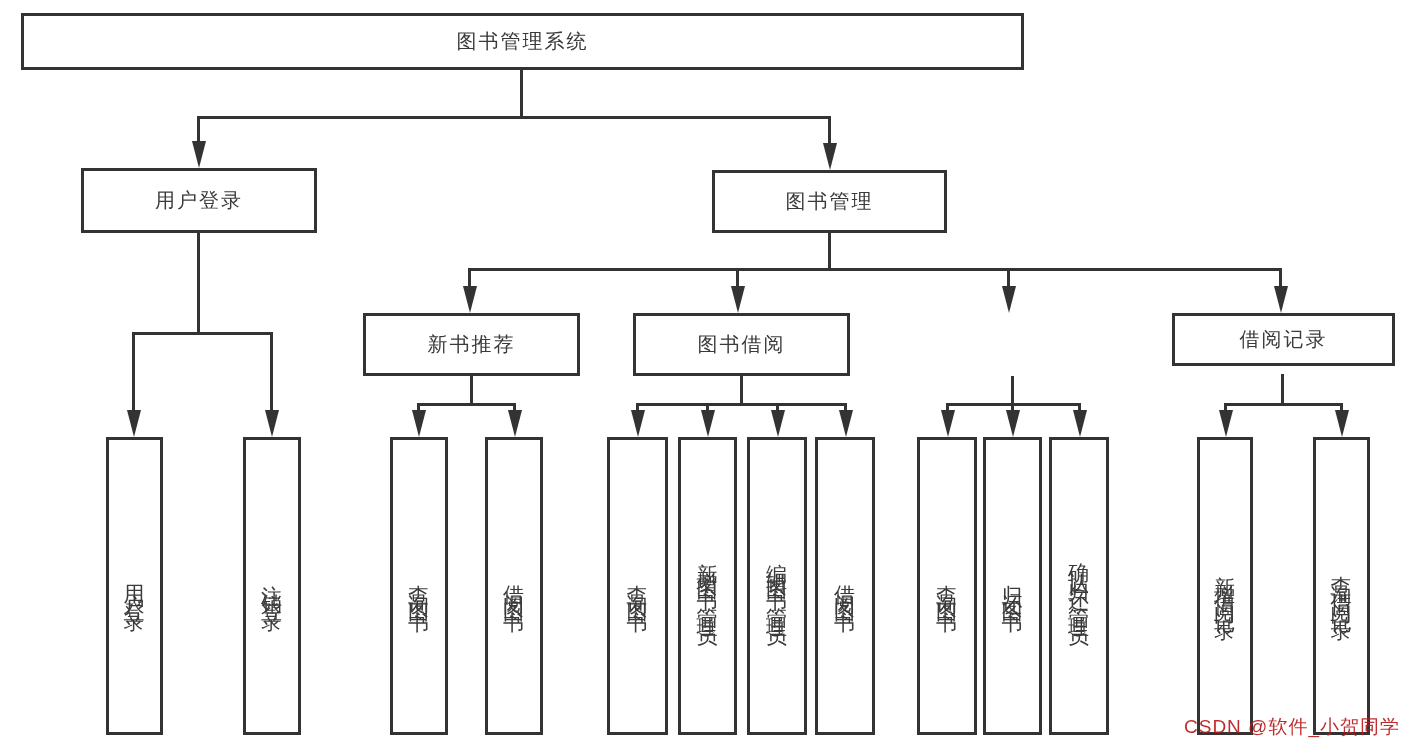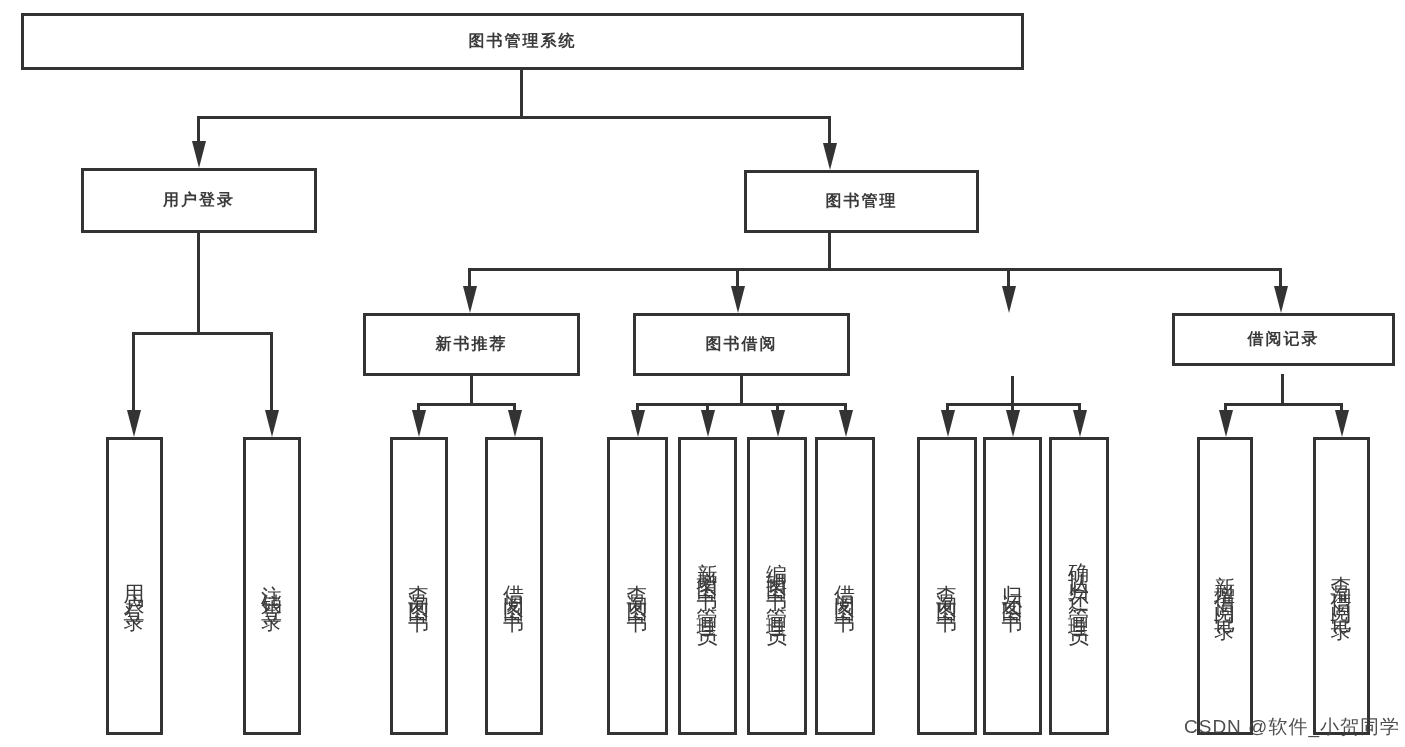--- a/index.html
+++ b/index.html
@@ -14,24 +14,23 @@
     position:absolute;
     box-sizing:border-box;
     border:3px solid #333333;
     background:#ffffff;
     display:flex;
     align-items:center;
     justify-content:center;
     color:#3a3a3a;
   }
   .hlabel{
-    font-size:16px;
+    font-size:20px;
     letter-spacing:2px;
     white-space:nowrap;
-    font-weight:bold;
   }
   .vlabel{
     writing-mode:vertical-rl;
     text-orientation:mixed;
     font-size:21px;
     letter-spacing:9px;
     line-height:1;
     white-space:nowrap;
   }
   .vline,.hline{
@@ -44,21 +43,21 @@
     position:absolute;
     width:0;height:0;
     border-left:7px solid transparent;
     border-right:7px solid transparent;
     border-top:27px solid #333333;
   }
   .watermark{
     position:absolute;
     left:1184px;top:714px;
     font-size:19px;
-    color:#404040;
+    color:#b91c1c;
     opacity:0.92;
     letter-spacing:1px;
     white-space:nowrap;
     z-index:5;
   }
 </style>
 </head>
 <body>
 
 <div class="canvas">
@@ -70,21 +69,21 @@
   <div class="vline" style="left:520px;top:70px;height:48px;"></div>
   <div class="hline" style="left:197px;top:116px;width:634px;"></div>
   <div class="vline" style="left:197px;top:116px;height:26px;"></div>
   <div class="arrow" style="left:192px;top:141px;"></div>
   <div class="vline" style="left:828px;top:116px;height:28px;"></div>
   <div class="arrow" style="left:823px;top:143px;"></div>
 
   <div class="box" style="left:81px;top:168px;width:236px;height:65px;">
     <span class="hlabel">用户登录</span>
   </div>
-  <div class="box" style="left:744px;top:170px;width:235px;height:63px;">
+  <div class="box" style="left:712px;top:170px;width:235px;height:63px;">
     <span class="hlabel">图书管理</span>
   </div>
 
   <div class="vline" style="left:197px;top:233px;height:101px;"></div>
   <div class="hline" style="left:132px;top:332px;width:141px;"></div>
   <div class="vline" style="left:132px;top:332px;height:79px;"></div>
   <div class="arrow" style="left:127px;top:410px;"></div>
   <div class="vline" style="left:270px;top:332px;height:79px;"></div>
   <div class="arrow" style="left:265px;top:410px;"></div>
 

